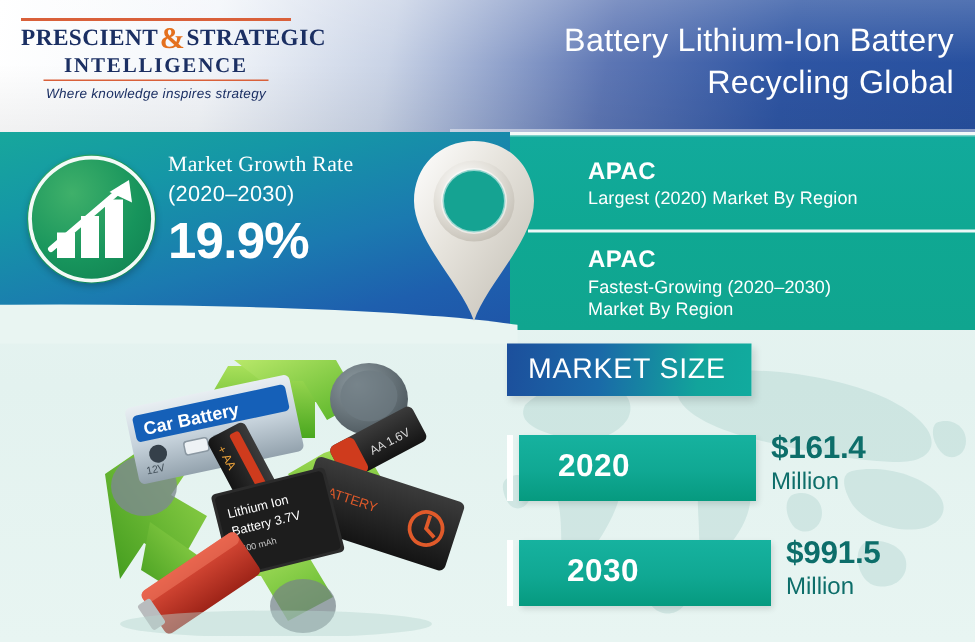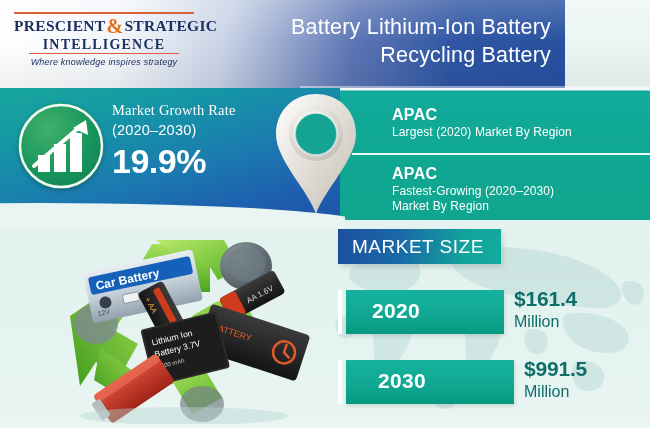--- a/index.html
+++ b/index.html
@@ -10,21 +10,21 @@
     position:relative;
   }
   #infographic {
     position:absolute; left:0; top:0; width:650px; height:428px;
     overflow:hidden;
     background:linear-gradient(180deg,#eef7f6 0%,#e3f2ef 60%,#e8f5f2 100%);
   }
 
   
   #header {
-    position:absolute; left:0; top:0; width:565px; height:88px;
+    position:absolute; left:0; top:0; width:650px; height:88px;
     background:linear-gradient(100deg,#ffffff 0%,#f3f6fa 22%,#c9d3e6 40%,#5d76b4 62%,#2e55a3 80%,#27509f 100%);
   }
   #header-sheen {
     position:absolute; left:0; top:0; width:650px; height:88px;
     background:linear-gradient(180deg,rgba(255,255,255,.20) 0%,rgba(255,255,255,0) 48%,rgba(0,0,0,.05) 100%);
     pointer-events:none;
   }
   
   #logo { position:absolute; left:14px; top:12px; width:180px; text-align:center; }
   .logo-rule { height:1.5px; background:#d9603a; width:100%; }
@@ -160,21 +160,21 @@
       <div id="logo-line1">
         <span>PRESCIENT</span><span id="logo-amp">&amp;</span><span>STRATEGIC</span>
       </div>
       <div id="logo-line2">INTELLIGENCE</div>
       <div class="logo-rule thin"></div>
       <div id="logo-tag">Where knowledge inspires strategy</div>
     </div>
 
     <div id="title">
       <span class="l1">Battery Lithium-Ion Battery</span>
-      <span class="l2">Recycling Battery</span>
+      <span class="l2">Recycling Global</span>
     </div>
   </div>
 
   <div id="band-teal"></div>
   <div id="band-teal-top"></div>
   <div id="band-left"></div>
   <div id="band-left-curve"></div>
   <div id="band-divider"></div>
 
   <div id="growth-icon">

